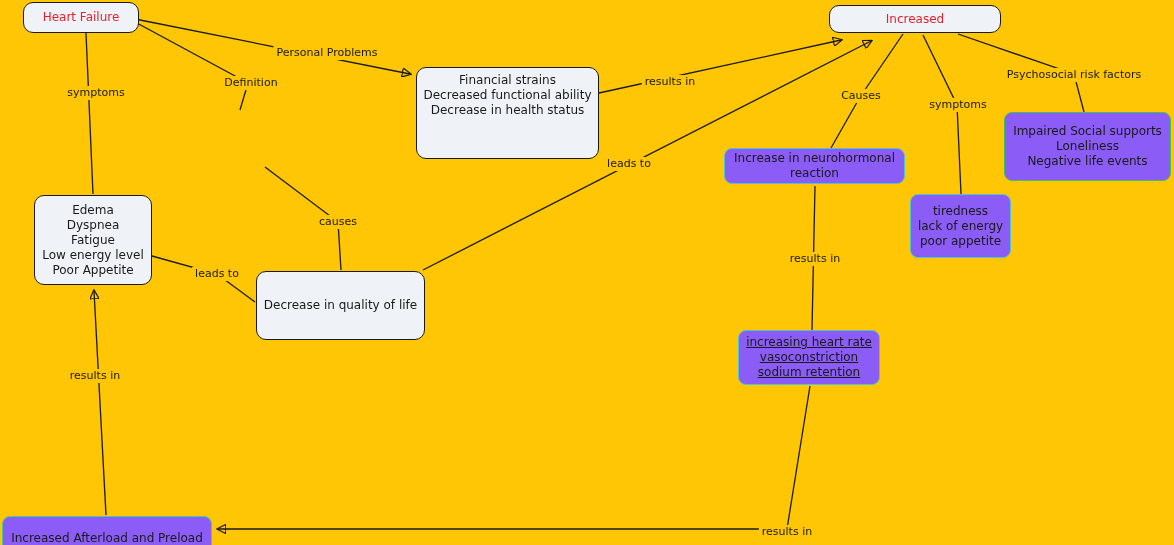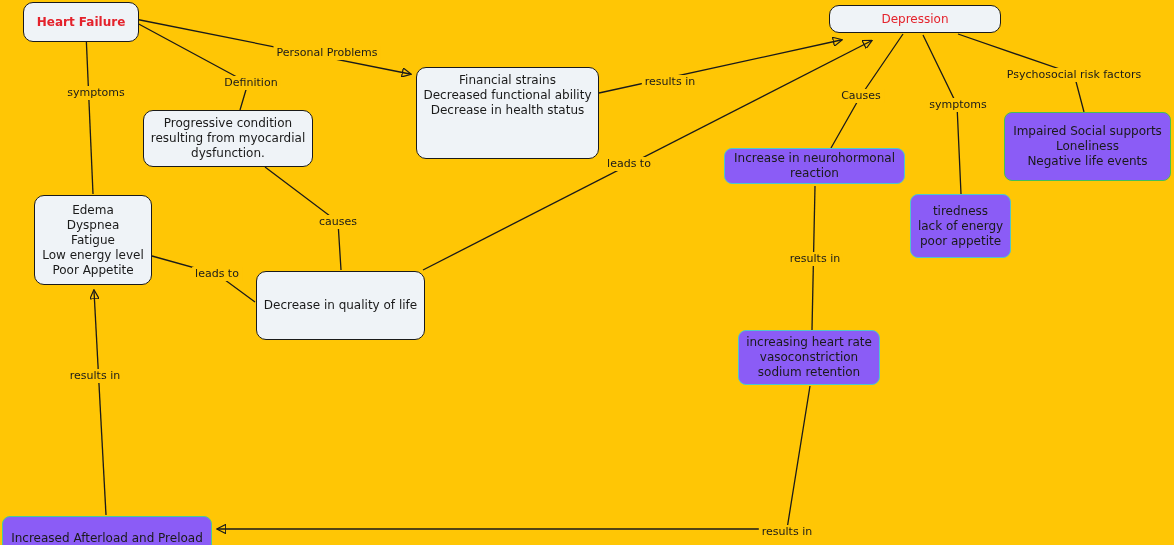--- a/index.html
+++ b/index.html
@@ -89,50 +89,47 @@
   <div class="link-label" style="left:629px; top:164px;">leads to</div>
   <div class="link-label" style="left:861px; top:96px;">Causes</div>
   <div class="link-label" style="left:958px; top:105px;">symptoms</div>
   <div class="link-label" style="left:1074px;top:75px;">Psychosocial risk factors</div>
   <div class="link-label" style="left:338px; top:222px;">causes</div>
   <div class="link-label" style="left:217px; top:274px;">leads to</div>
   <div class="link-label" style="left:815px; top:259px;">results in</div>
   <div class="link-label" style="left:95px;  top:376px;">results in</div>
   <div class="link-label" style="left:787px; top:532px;">results in</div>
 
-  <div class="node grey title-node" style="left:23px; top:2px; width:116px; height:40px;font-weight:bold;">Heart Failure</div>
+  <div class="node grey title-node" style="left:23px; top:2px; width:116px; height:31px;">Heart Failure</div>
 
-  <div class="node grey title-node" style="left:829px; top:5px; width:172px; height:28px;">Depression</div>
+  <div class="node grey title-node" style="left:829px; top:5px; width:172px; height:28px;">Increased</div>
 
   <div class="node grey top-align" style="left:416px; top:61px; width:183px; height:92px;">Financial strains
 Decreased functional ability
 Decrease in health status</div>
 
-  <div class="node grey" style="left:143px; top:110px; width:170px; height:57px;">Progressive condition
-resulting from myocardial
-dysfunction.</div>
 
   <div class="node grey" style="left:34px; top:195px; width:118px; height:90px;">Edema
 Dyspnea
 Fatigue
 Low energy level
 Poor Appetite</div>
 
   <div class="node grey" style="left:256px; top:271px; width:169px; height:69px;">Decrease in quality of life</div>
 
   <div class="node teal" style="left:724px; top:148px; width:181px; height:36px;">Increase in neurohormonal
 reaction</div>
 
   <div class="node teal" style="left:910px; top:194px; width:101px; height:64px;">tiredness
 lack of energy
 poor appetite</div>
 
   <div class="node teal" style="left:1004px; top:112px; width:167px; height:69px; border-color:#44BE58;">Impaired Social supports
 Loneliness
 Negative life events</div>
 
-  <div class="node teal" style="left:738px; top:330px; width:142px; height:55px;">increasing heart rate
+  <div class="node teal" style="left:738px; top:330px; width:142px; height:55px;text-decoration:underline;">increasing heart rate
 vasoconstriction
 sodium retention</div>
 
   <div class="node teal" style="left:2px; top:516px; width:210px; height:44px; border-color:#4AC89A;">Increased Afterload and Preload</div>
 
 </div>
 
 </body></html>

